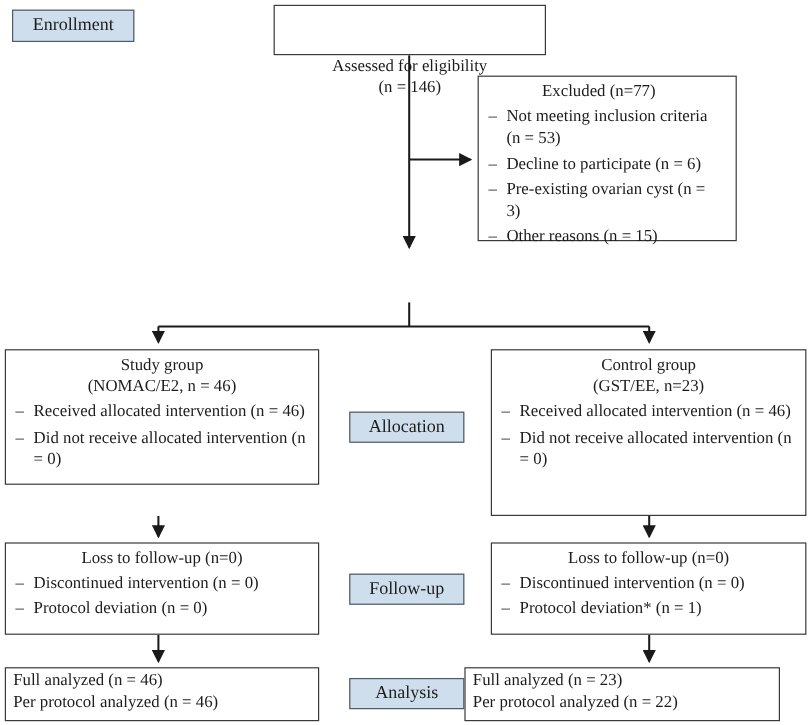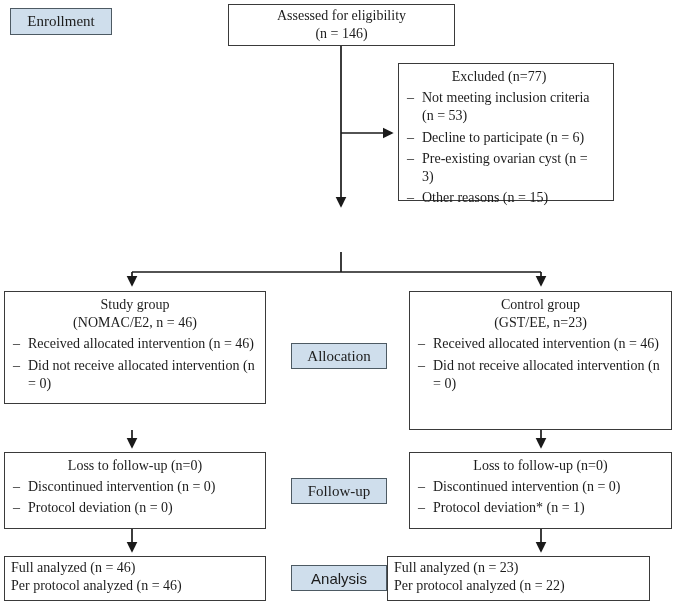--- a/index.html
+++ b/index.html
@@ -23,22 +23,22 @@
     border:1.6px solid var(--box-border);
     font-size:14px;line-height:1.3;
   }
   .stage-label{
     position:absolute;box-sizing:border-box;
     background:var(--label-fill);
     border:1.6px solid var(--label-border);
     display:flex;align-items:center;justify-content:center;
     font-size:15px;
   }
-  .stage-label.sans{font-family:Liberation Sans, sans-serif;font-size:15px;}
-  .center2{display:flex;flex-direction:column;align-items:center;justify-content:center;text-align:center;height:100%;}
+  .stage-label.sans{font-family:Liberation Serif, serif;font-size:15px;}
+  .center2{display:flex;flex-direction:column;align-items:center;justify-content:center;text-align:center;height:100%;margin-top:40px;}
   .title-line{display:block;text-align:center;}
   .box-inner{padding:4px 8px 4px 8px;}
   .items{margin-top:3px;}
   .item{display:flex;align-items:flex-start;margin:3px 0 3px 0;}
   .item .dash{flex:0 0 15px;}
   .item .txt{flex:1 1 auto;}
   .an-lines{padding:2px 6px;}
   .an-lines span{display:block;}
   .excluded-pad{padding-right:22px;}
 </style>

